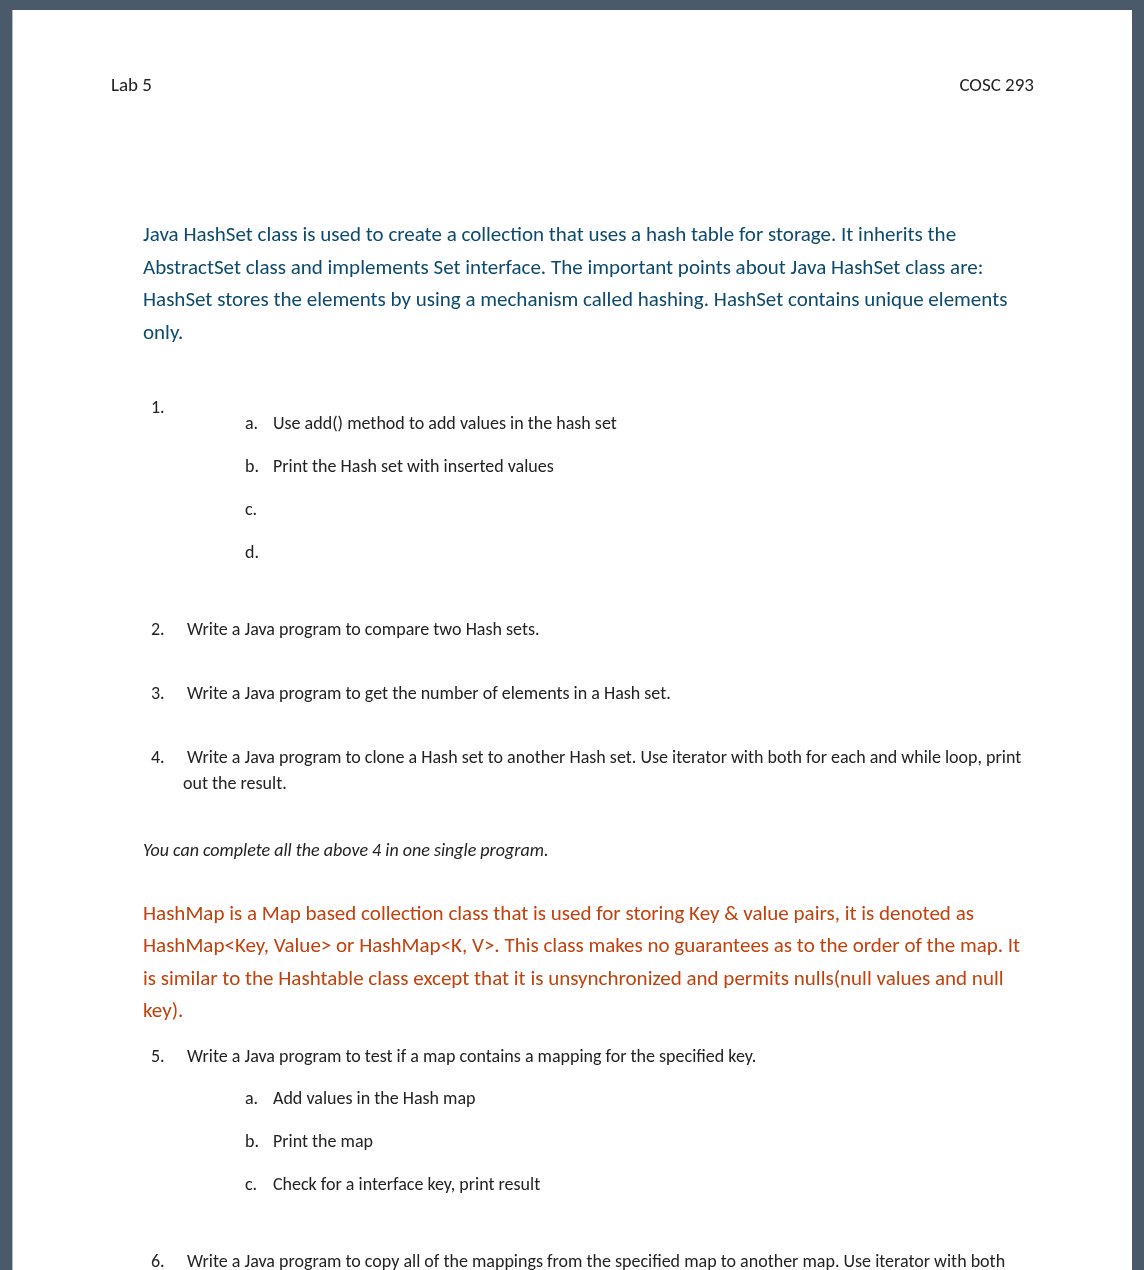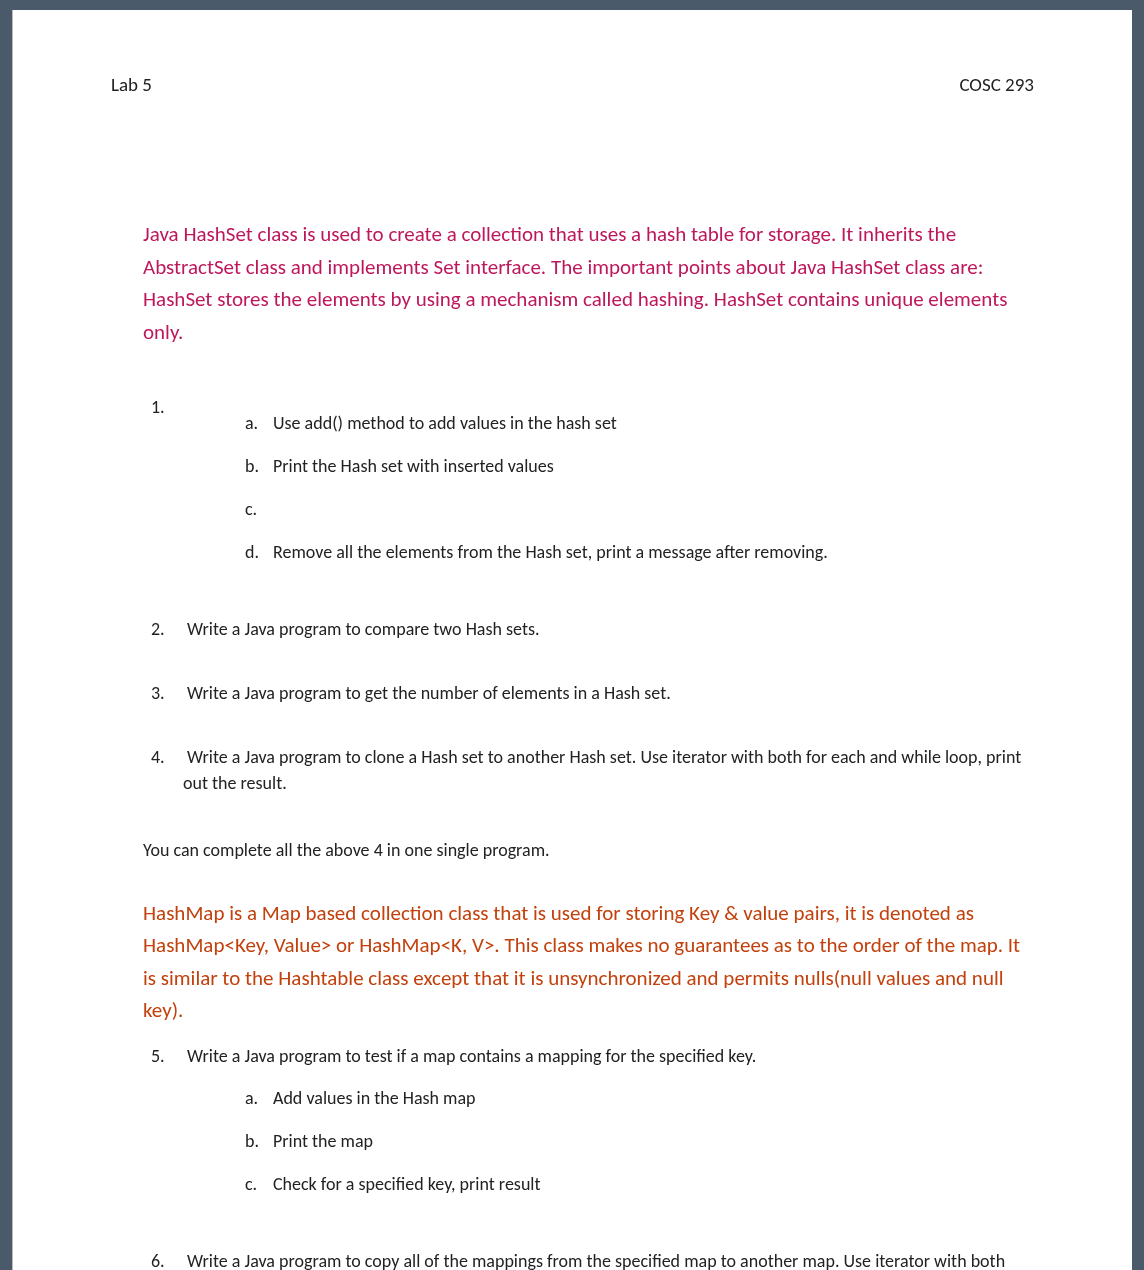--- a/index.html
+++ b/index.html
@@ -22,21 +22,21 @@
       border-left: 1px solid #bbb;
     }
     .header-row {
       display: flex;
       justify-content: space-between;
       font-size: 19px;
       color: #222;
       margin-bottom: 110px;
     }
     .intro {
-      color: #be185d;
+      color: #0c4a6e;
       font-size: 21px;
       line-height: 1.55;
       margin-bottom: 30px;
       padding-left: 40px;
       padding-right: 10px;
     }
     .numbered-list {
       list-style: none;
       padding-left: 40px;
       padding-right: 10px;
@@ -67,20 +67,21 @@
     }
     .sub-item .letter {
       min-width: 28px;
     }
     .note {
       font-size: 18px;
       color: #222;
       padding-left: 40px;
       margin-bottom: 28px;
       margin-top: 4px;
+      font-style: italic;
     }
     .intro2 {
       color: #c2410c;
       font-size: 21px;
       line-height: 1.55;
       padding-left: 40px;
       padding-right: 10px;
     }
   </style>
 </head>
@@ -108,21 +109,20 @@
             </li>
             <li class="sub-item">
               <span class="letter">b.</span>
               <span>Print the Hash set with inserted values</span>
             </li>
             <li class="sub-item">
               <span class="letter">c.</span>
             </li>
             <li class="sub-item">
               <span class="letter">d.</span>
-              <span>Remove all the elements from the Hash set, print a message after removing.</span>
             </li>
           </ol>
         </div>
       </li>
 
       <li class="num-item">
         <span class="num">2.</span>
         <div class="body"><span>Write a Java program to compare two Hash sets.</span></div>
       </li>
 
@@ -151,21 +151,21 @@
             <li class="sub-item">
               <span class="letter">a.</span>
               <span>Add values in the Hash map</span>
             </li>
             <li class="sub-item">
               <span class="letter">b.</span>
               <span>Print the map</span>
             </li>
             <li class="sub-item">
               <span class="letter">c.</span>
-              <span>Check for a specified key, print result</span>
+              <span>Check for a interface key, print result</span>
             </li>
           </ol>
         </div>
       </li>
 
       <li class="num-item">
         <span class="num">6.</span>
         <div class="body"><span>Write a Java program to copy all of the mappings from the specified map to another map. Use iterator with both for each and while loop, print out the key with the matching that.</span></div>
       </li>
     </ol>

